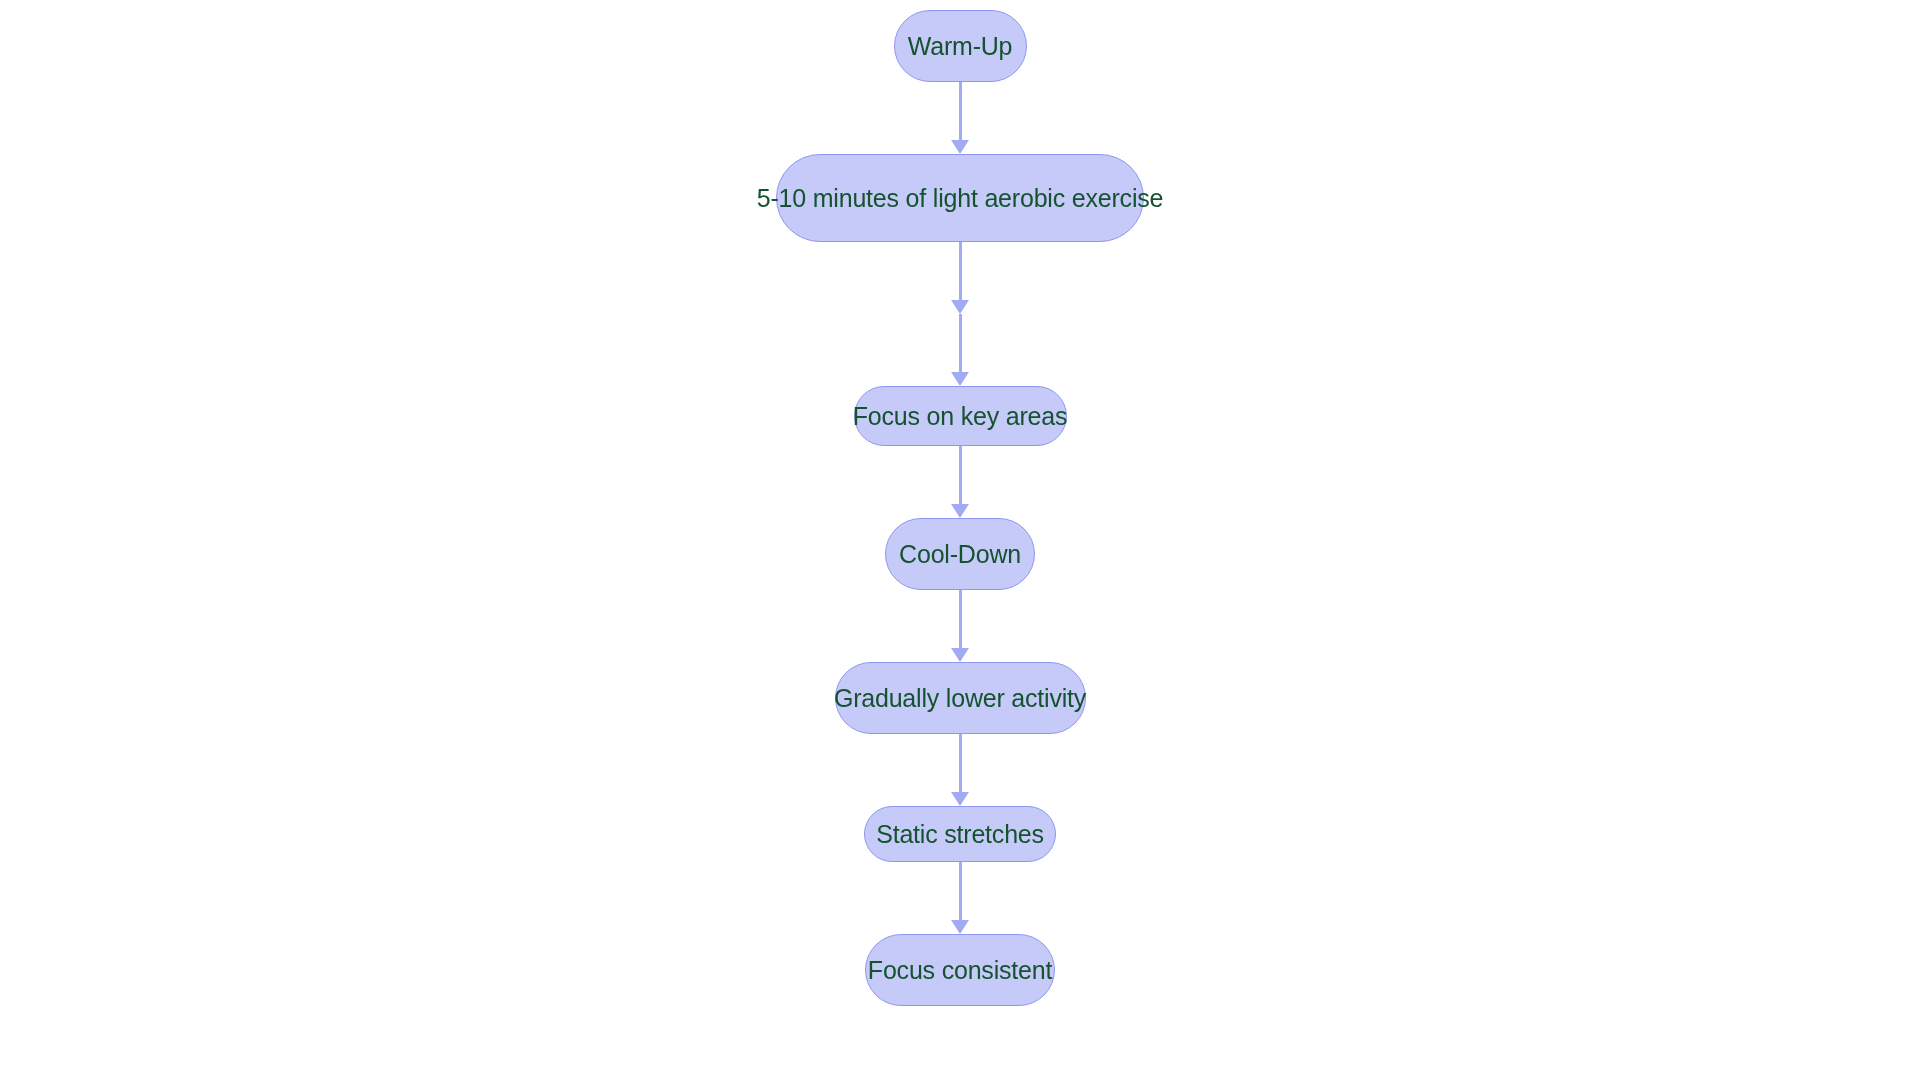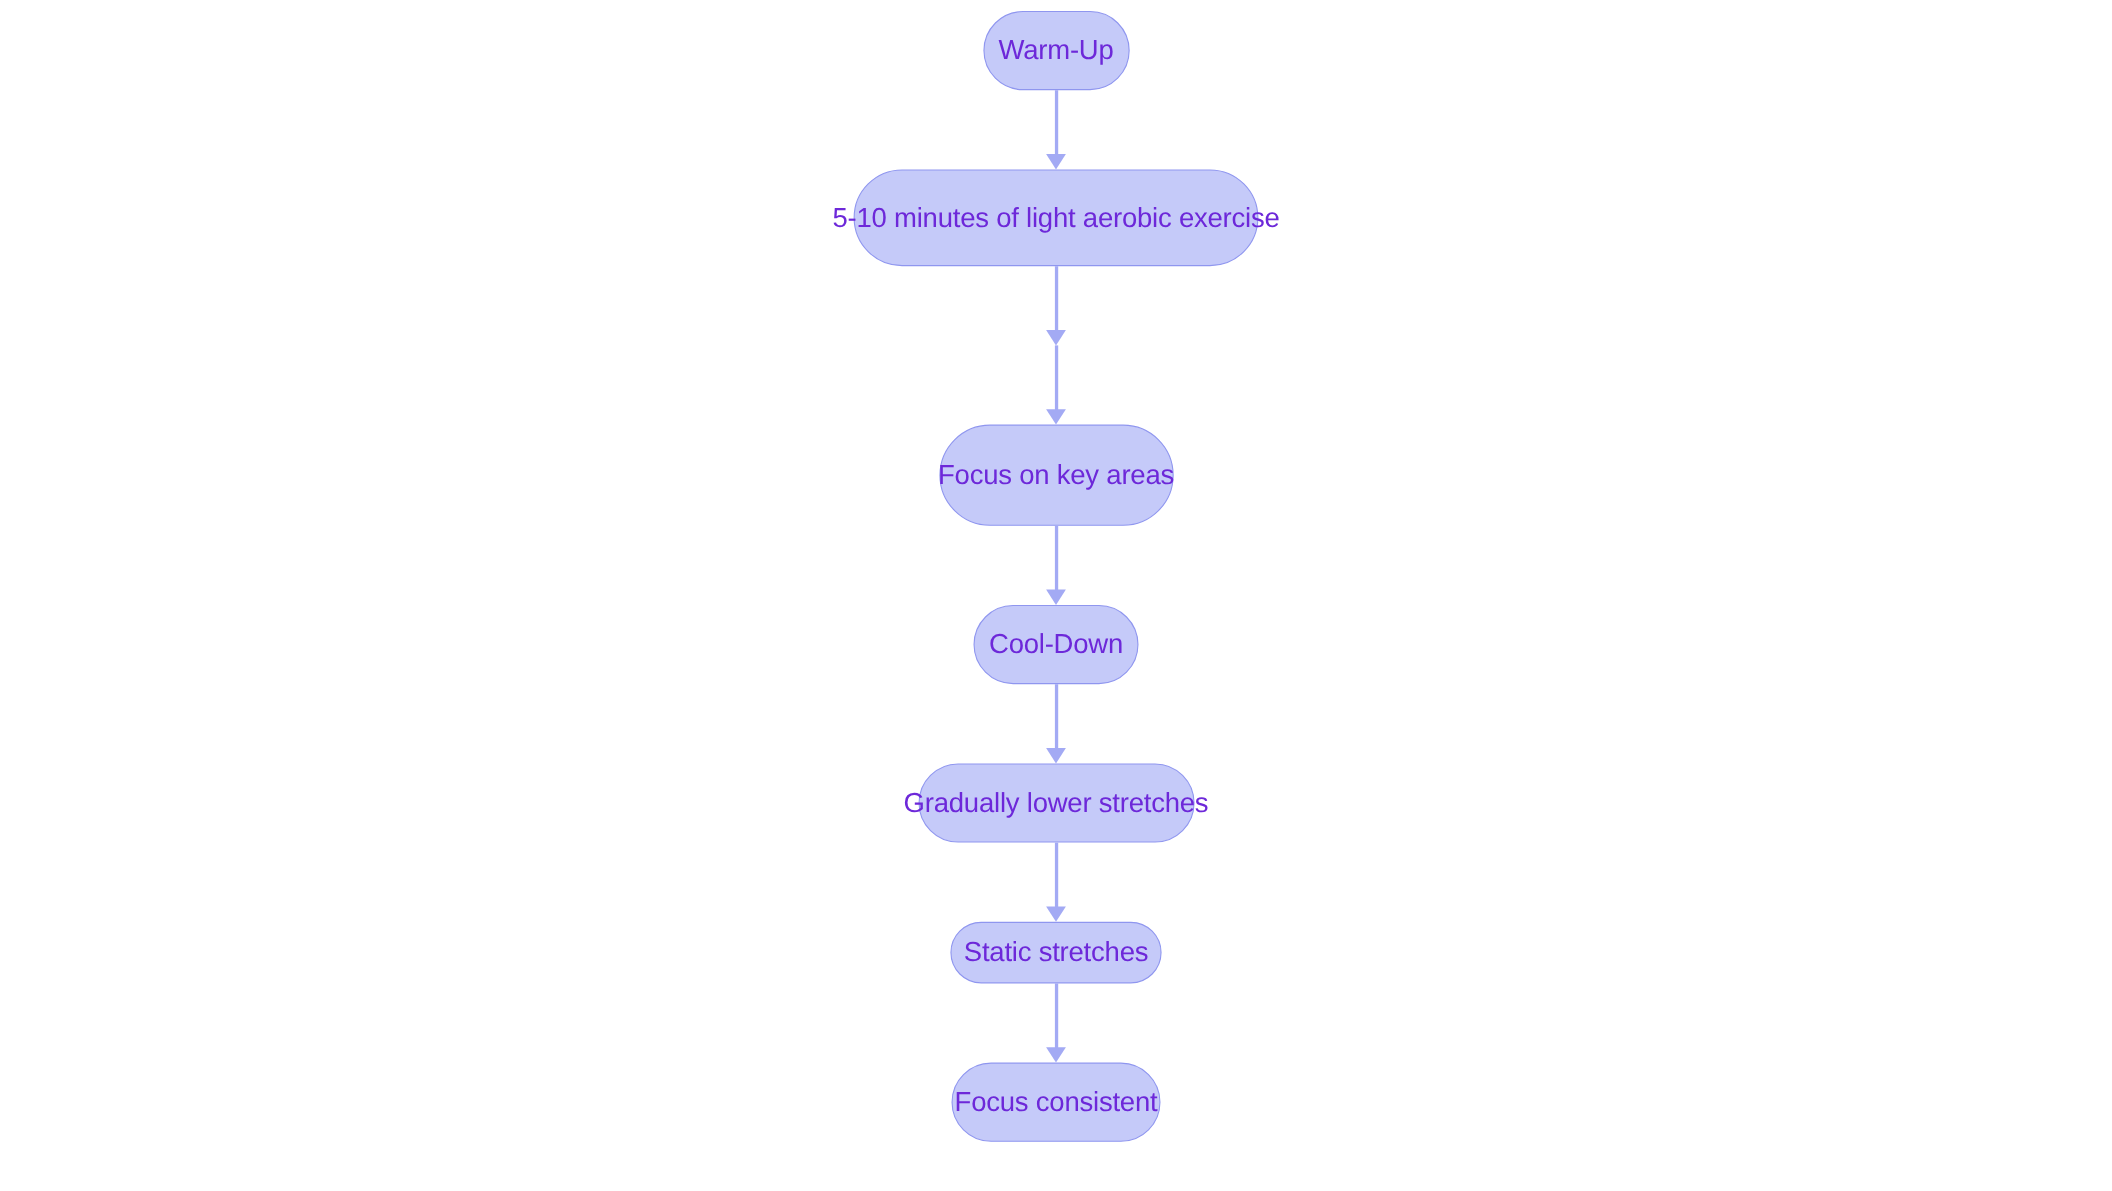--- a/index.html
+++ b/index.html
@@ -31,21 +31,21 @@
   }
 
   .node {
     box-sizing: border-box;
     display: flex;
     align-items: center;
     justify-content: center;
     background: #c5caf9;
     border: 1px solid #8f96ef;
     border-radius: 999px;
-    color: #6d28d9;
+    color: #14532d;
     font-size: 25px;
     line-height: 1;
     letter-spacing: -0.2px;
     white-space: nowrap;
     padding: 0 26px;
   }
 
   .node-label {
     display: block;
   }
@@ -89,36 +89,36 @@
         <span class="node-label">5-10 minutes of light aerobic exercise</span>
       </div>
       <div class="connector" style="height: 72px;">
         <div class="stem"></div>
         <div class="head"></div>
       </div>
       <div class="connector" style="height: 72px;">
         <div class="stem"></div>
         <div class="head"></div>
       </div>
-      <div class="node" style="width: 213px; height: 92px;">
+      <div class="node" style="width: 213px; height: 60px;">
         <span class="node-label">Focus on key areas</span>
       </div>
       <div class="connector" style="height: 72px;">
         <div class="stem"></div>
         <div class="head"></div>
       </div>
       <div class="node" style="width: 150px; height: 72px;">
         <span class="node-label">Cool-Down</span>
       </div>
       <div class="connector" style="height: 72px;">
         <div class="stem"></div>
         <div class="head"></div>
       </div>
       <div class="node" style="width: 251px; height: 72px;">
-        <span class="node-label">Gradually lower stretches</span>
+        <span class="node-label">Gradually lower activity</span>
       </div>
       <div class="connector" style="height: 72px;">
         <div class="stem"></div>
         <div class="head"></div>
       </div>
       <div class="node" style="width: 192px; height: 56px;">
         <span class="node-label">Static stretches</span>
       </div>
       <div class="connector" style="height: 72px;">
         <div class="stem"></div>

